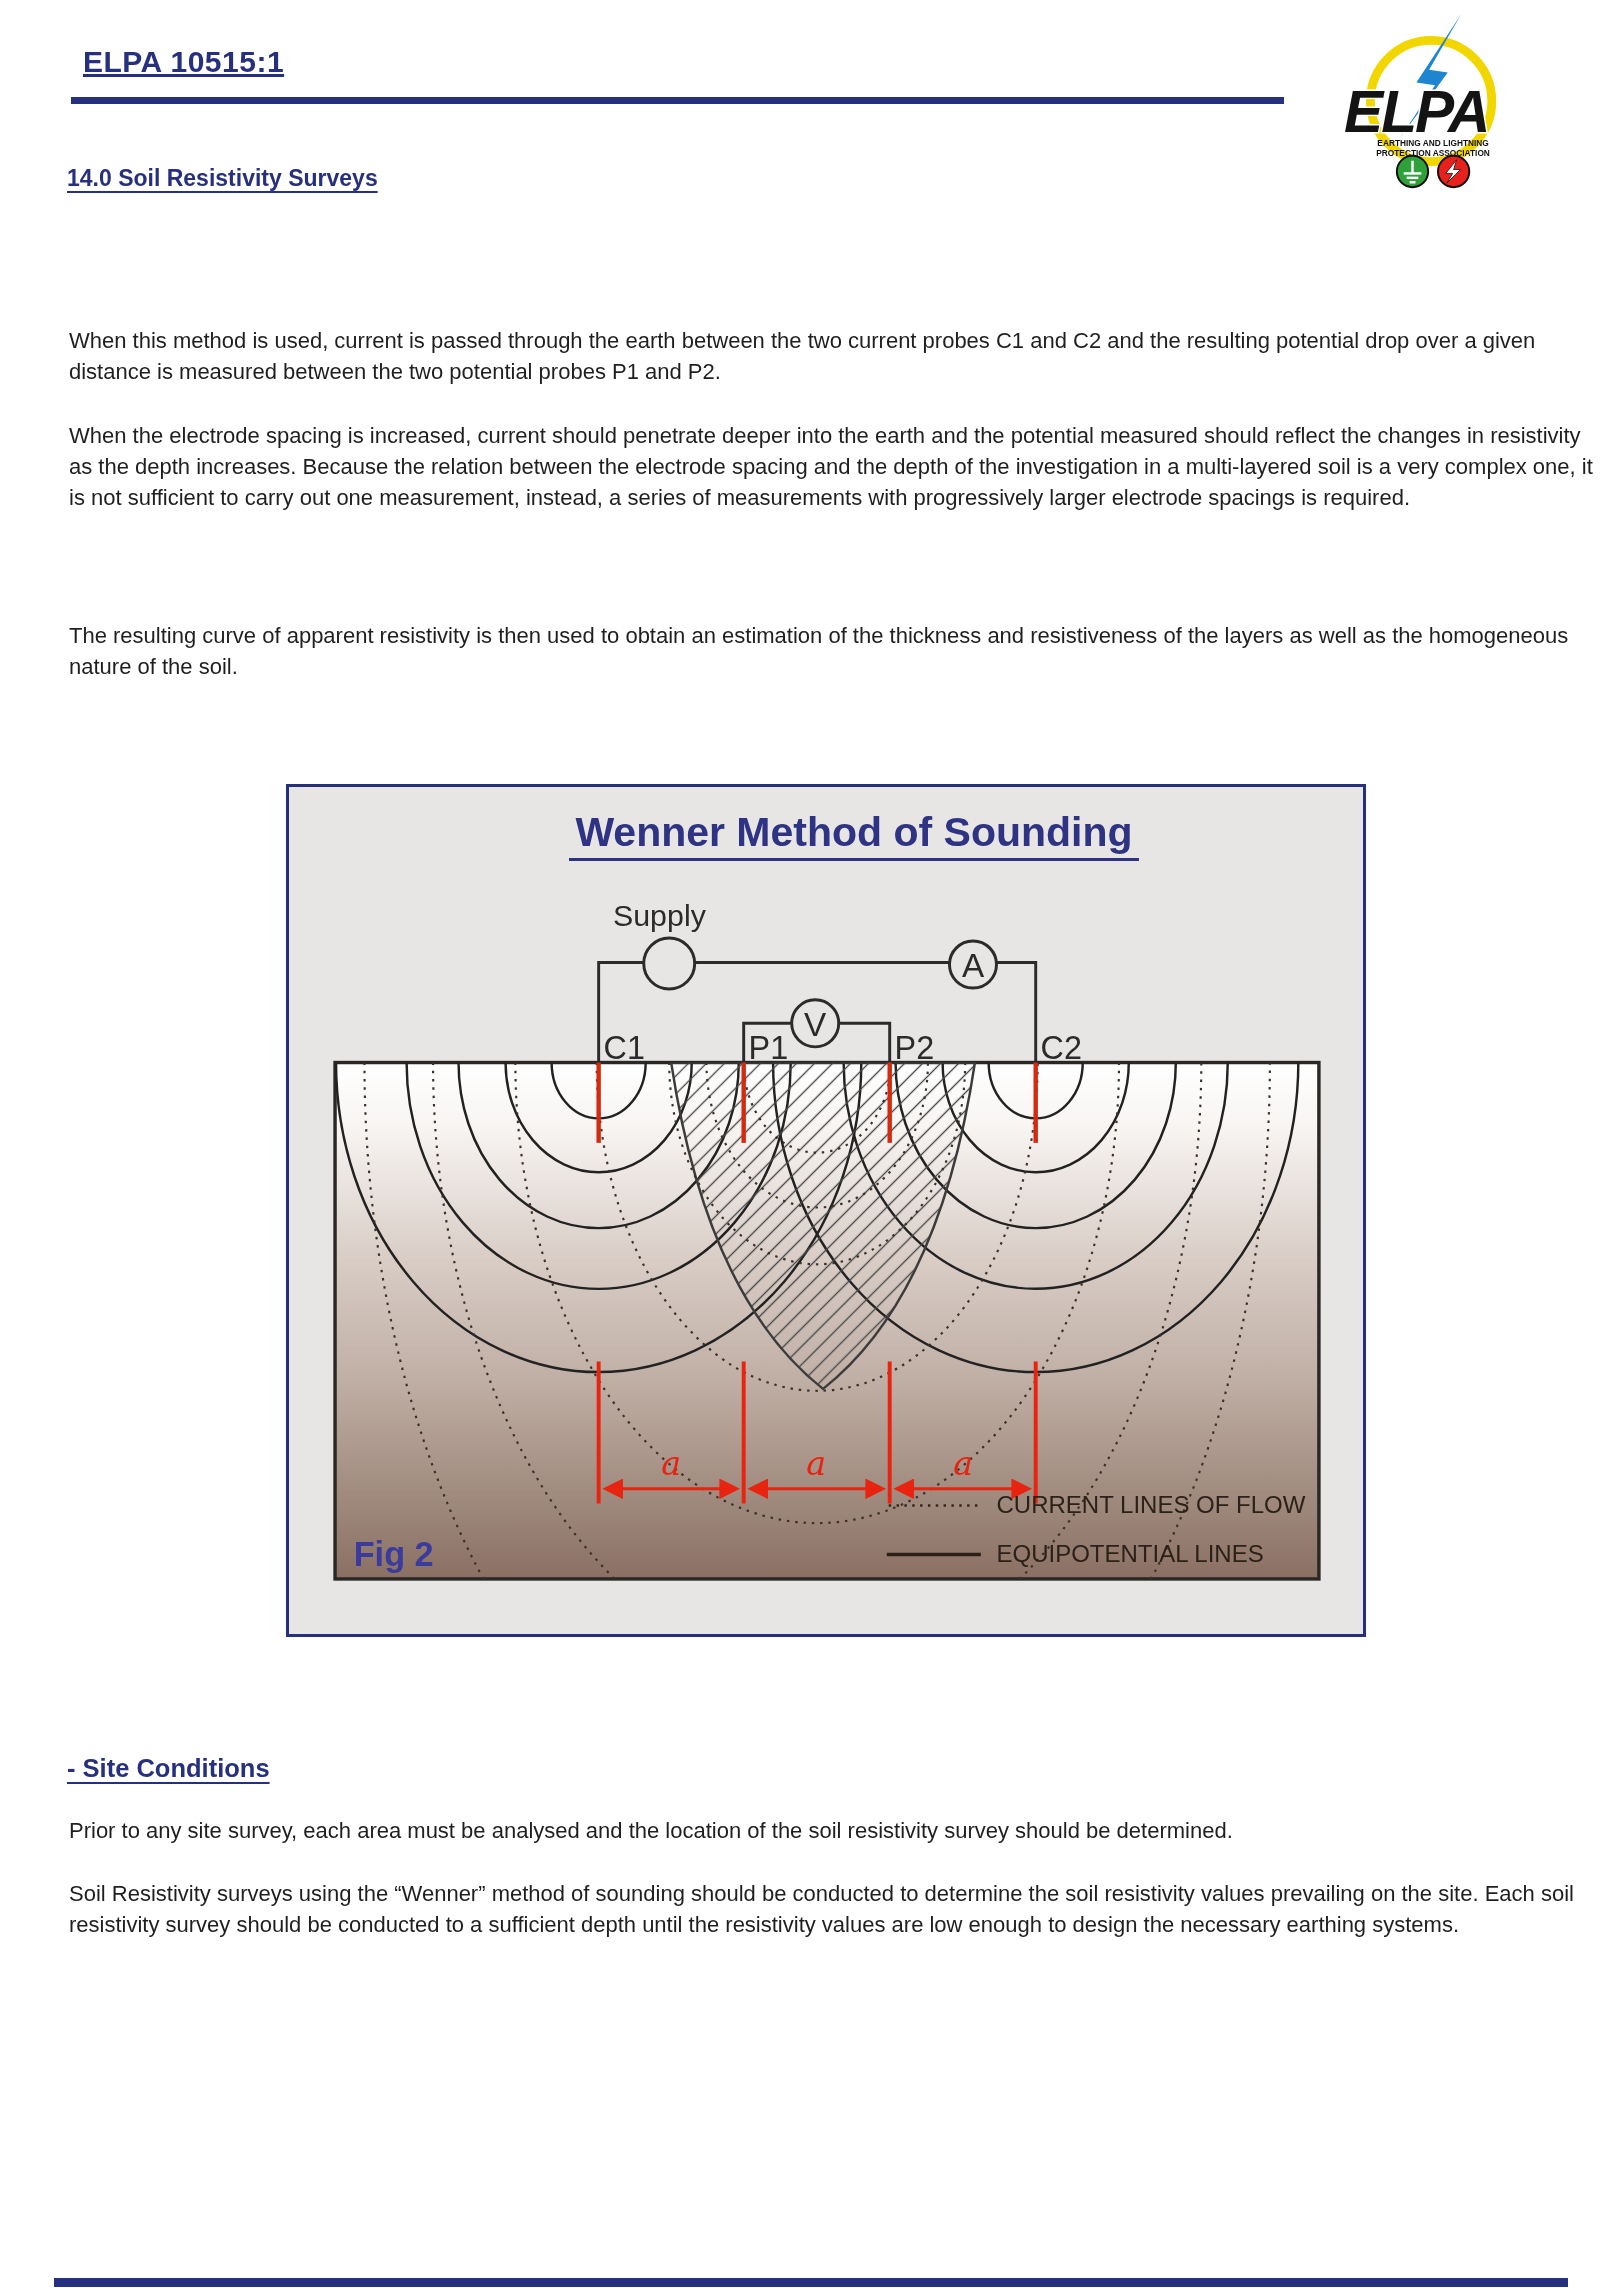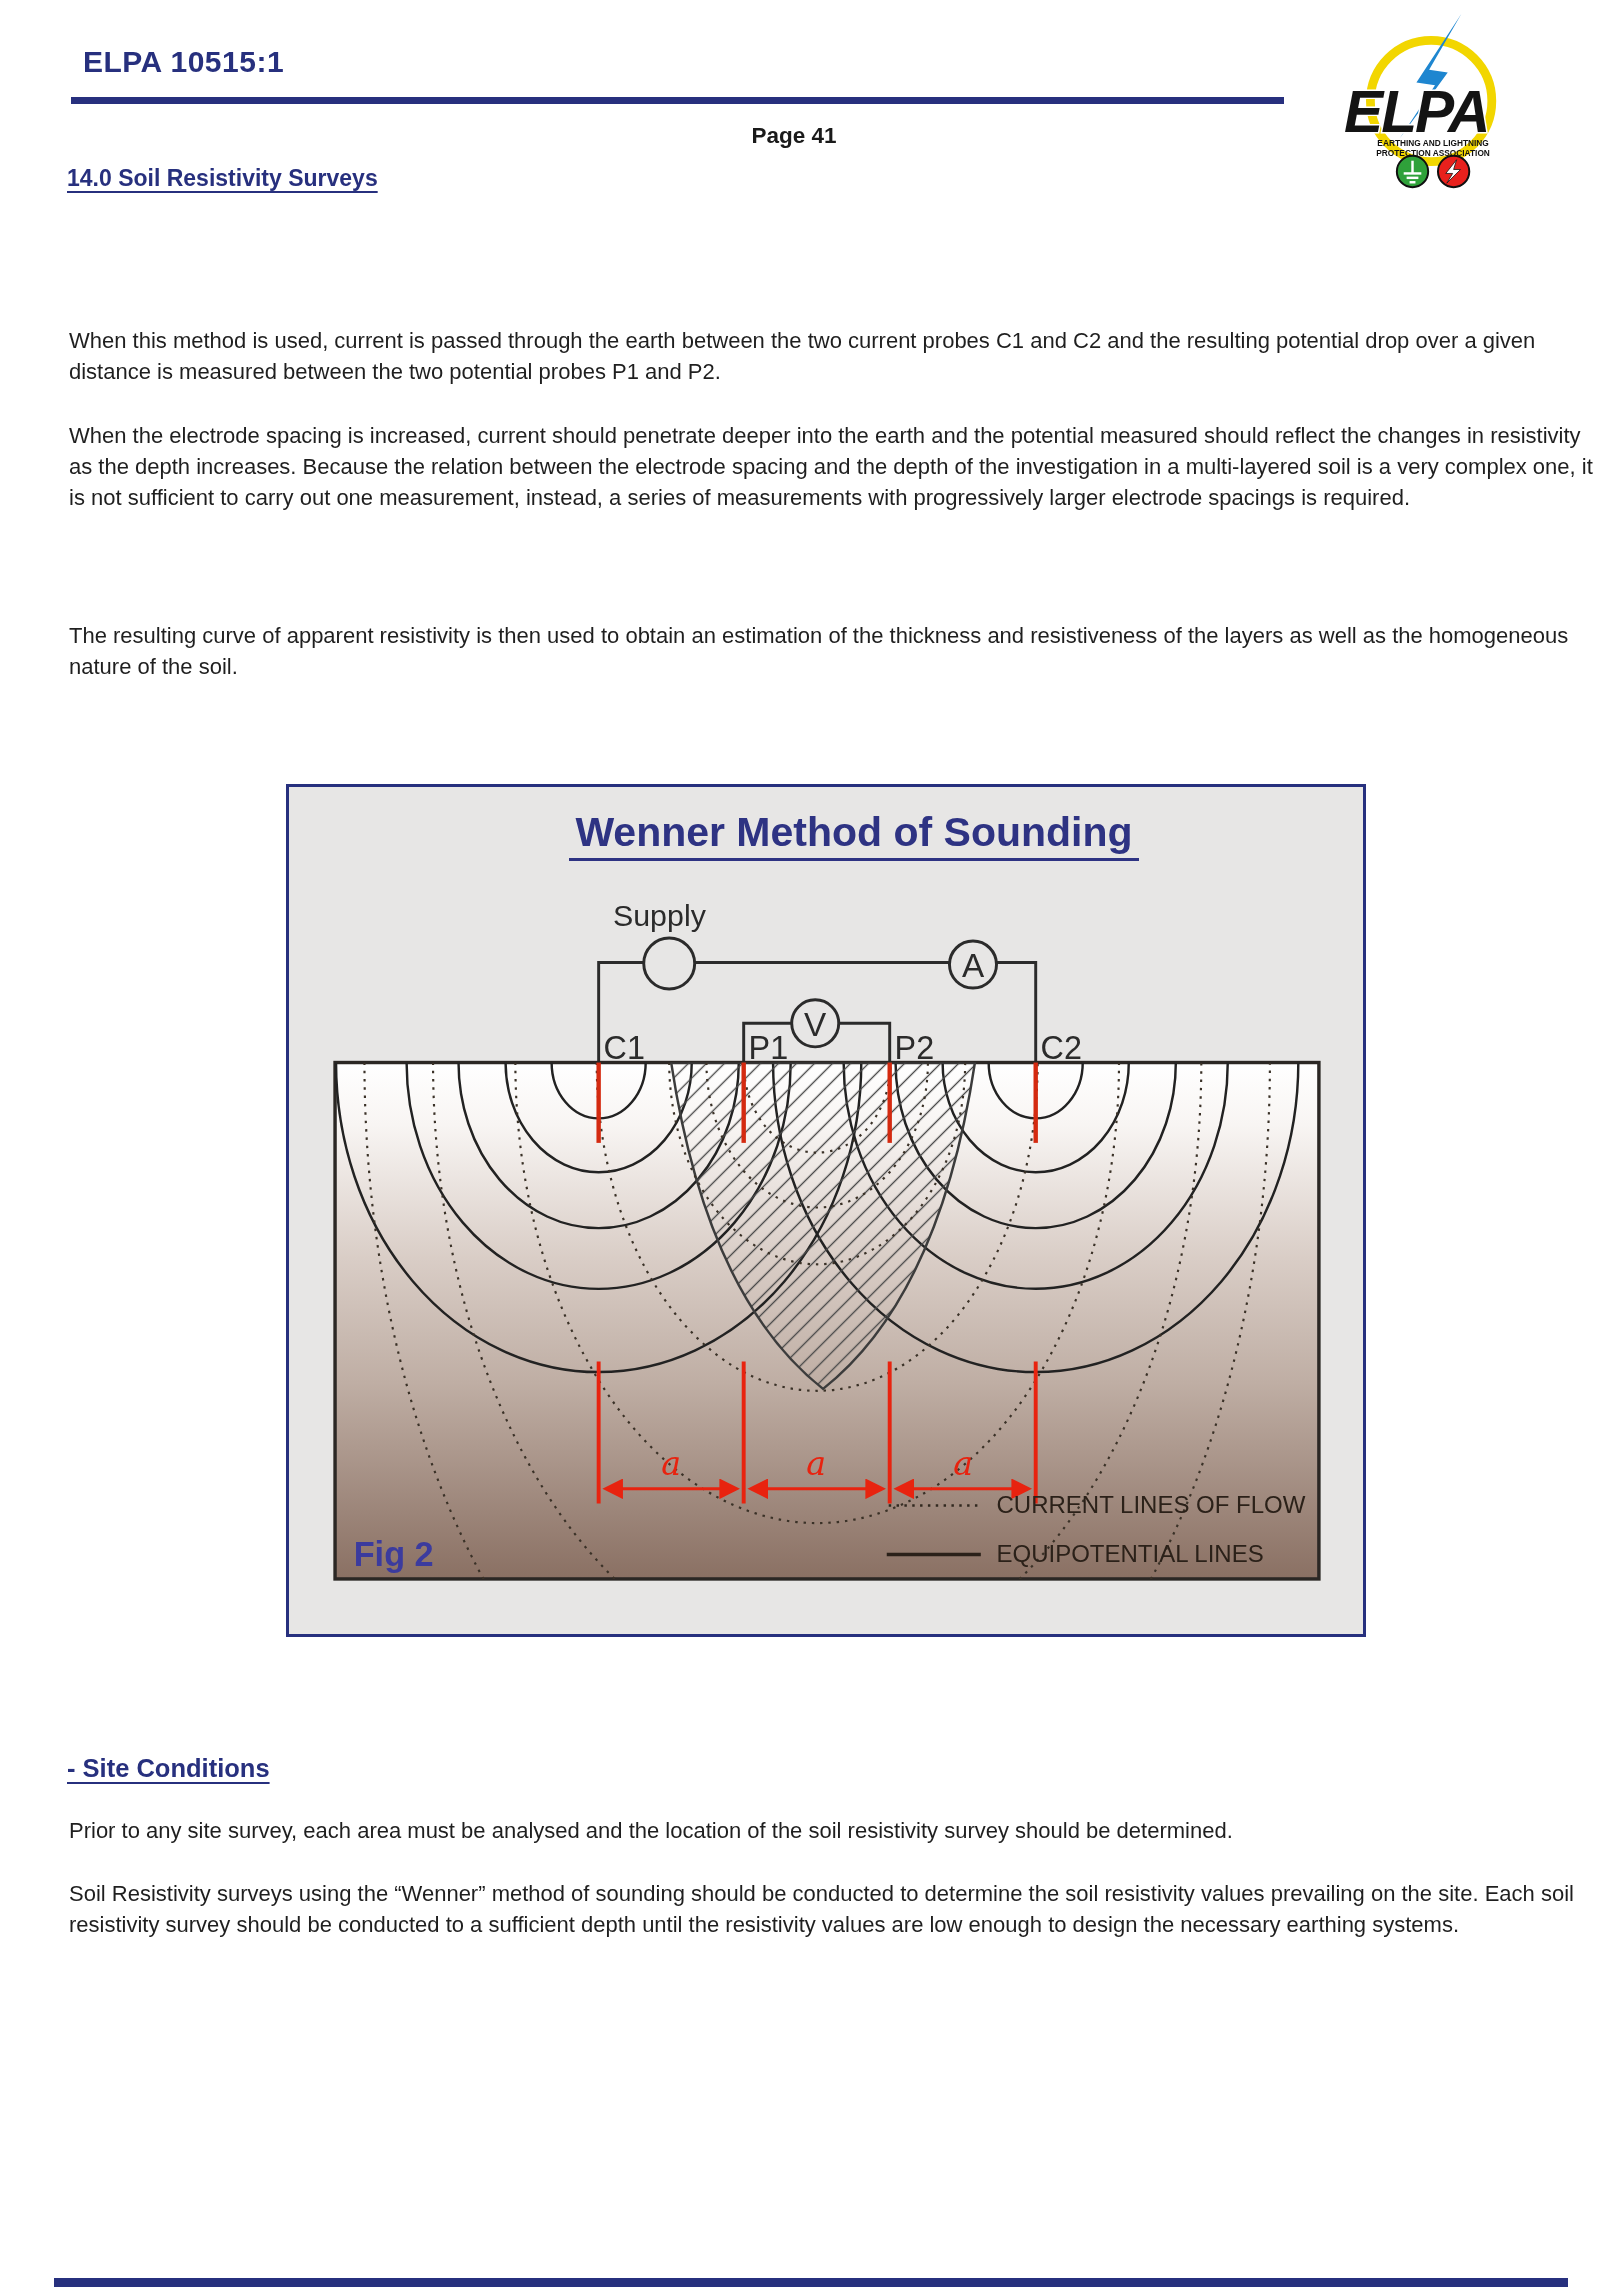--- a/index.html
+++ b/index.html
@@ -9,21 +9,21 @@
     --stake-red:#d42a10;
     --legend-text:#2b2119;
     --soil-brown:#8a7063;
     --fig-bg:#e7e6e5;
     --body-text:#1f1f1f;
   }
   html,body{margin:0;padding:0;}
   body{background:#ffffff;font-family:"Liberation Sans",sans-serif;}
   .page{position:relative;width:1621px;height:2293px;background:#ffffff;overflow:hidden;}
 
-  .doc-code{position:absolute;left:83px;top:45px;font-size:30px;font-weight:bold;color:var(--navy);letter-spacing:0.5px;}
+  .doc-code{position:absolute;left:83px;top:45px;font-size:30px;font-weight:bold;color:var(--navy);letter-spacing:0.5px;text-decoration:underline;}
   .header-rule{position:absolute;left:71px;top:97px;width:1213px;height:6.9px;background:var(--navy);}
   .page-num{position:absolute;left:0;top:123px;width:1588px;text-align:center;font-size:22.5px;font-weight:bold;color:#1a1a1a;}
 
   .logo{position:absolute;left:1333px;top:7.8px;width:206px;height:186px;}
 
   .section-heading{position:absolute;left:67px;top:165px;font-size:23px;font-weight:bold;color:var(--navy);text-decoration:underline;text-underline-offset:4.9px;}
   .site-heading{position:absolute;left:67px;top:1754px;font-size:25.5px;font-weight:bold;color:var(--navy);text-decoration:underline;text-underline-offset:4.9px;}
 
   .body-par{position:absolute;left:69px;width:1525px;font-size:22px;line-height:31px;color:var(--body-text);margin:0;}
   .p1{top:230px;} .p2{top:325px;} .p3{top:420px;} .p4{top:620px;}
@@ -36,21 +36,20 @@
 
   .footer-rule{position:absolute;left:54px;top:2278px;width:1514px;height:8.8px;background:var(--navy);}
 </style>
 </head>
 <body>
 
 <div class="page">
 
   <div class="doc-code">ELPA 10515:1</div>
   <div class="header-rule"></div>
-  <div class="page-num">Page 41</div>
 
   <div class="logo">
     <svg viewBox="0 0 210 190" width="206" height="186">
       <circle cx="100" cy="95" r="62" fill="none" stroke="#f2d600" stroke-width="9"></circle>
       <path d="M131,6 L85,76 L104,79 L68,133 L117,66 L98,63 Z" fill="#1e86d0"></path>
       <text x="11" y="127" font-size="60" font-weight="bold" font-style="italic" letter-spacing="-2" fill="#141414" stroke="#ffffff" stroke-width="3" paint-order="stroke">ELPA</text>
       <text x="102" y="141" font-size="8.5" font-weight="bold" text-anchor="middle" fill="#111">EARTHING AND LIGHTNING</text>
       <text x="102" y="151" font-size="8.5" font-weight="bold" text-anchor="middle" fill="#111">PROTECTION ASSOCIATION</text>
       <g>
         <circle cx="81" cy="167" r="16" fill="#2fa13a" stroke="#101010" stroke-width="2"></circle>

